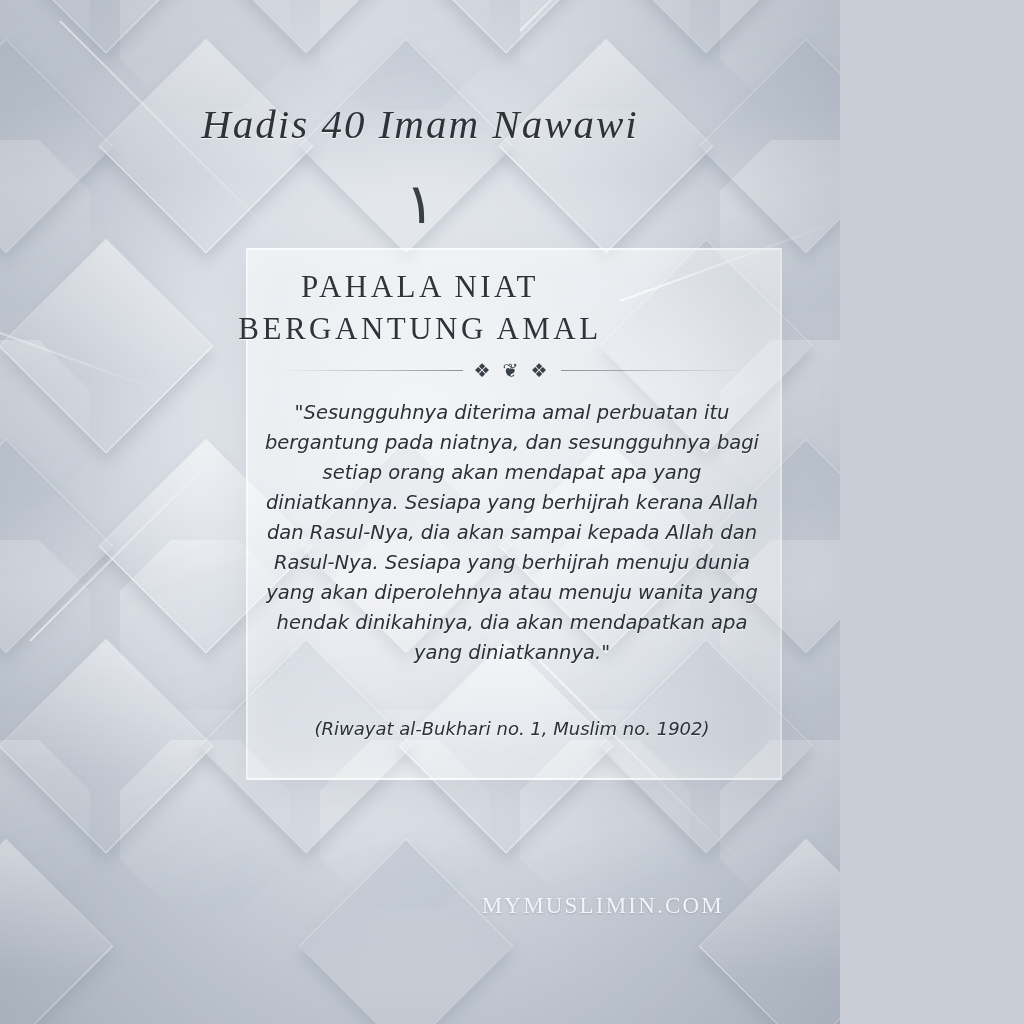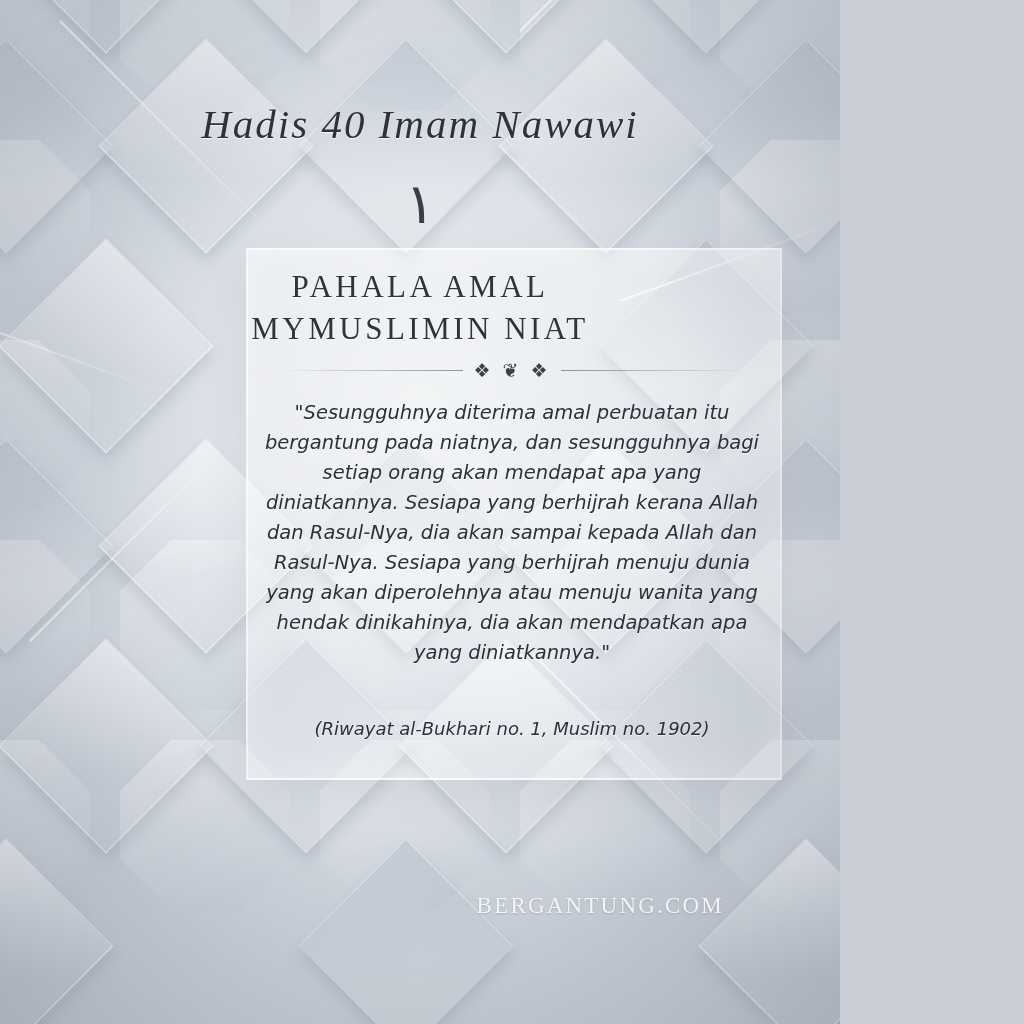--- a/index.html
+++ b/index.html
@@ -243,30 +243,30 @@
   <div class="soft-panel"></div>
   <div class="vignette"></div>
 
   <div class="content">
 
     <div class="brand-title">Hadis 40 Imam Nawawi</div>
 
     <div class="numeral">١</div>
 
     <div class="heading">
-      <div>PAHALA AMAL</div>
-      <div>MYMUSLIMIN NIAT</div>
+      <div>PAHALA NIAT</div>
+      <div>BERGANTUNG AMAL</div>
     </div>
 
     <div class="divider">
       <span class="line"></span>
       <span class="orn">❖ ❦ ❖</span>
       <span class="line right"></span>
     </div>
 
     <div class="hadith">"Sesungguhnya diterima amal perbuatan itu bergantung pada niatnya, dan sesungguhnya bagi setiap orang akan mendapat apa yang diniatkannya. Sesiapa yang berhijrah kerana Allah dan Rasul-Nya, dia akan sampai kepada Allah dan Rasul-Nya. Sesiapa yang berhijrah menuju dunia yang akan diperolehnya atau menuju wanita yang hendak dinikahinya, dia akan mendapatkan apa yang diniatkannya."</div>
 
     <div class="source">(Riwayat al-Bukhari no. 1, Muslim no. 1902)</div>
 
-    <div class="watermark">BERGANTUNG.COM</div>
+    <div class="watermark">MYMUSLIMIN.COM</div>
 
   </div>
 </div>
 
 </body></html>

